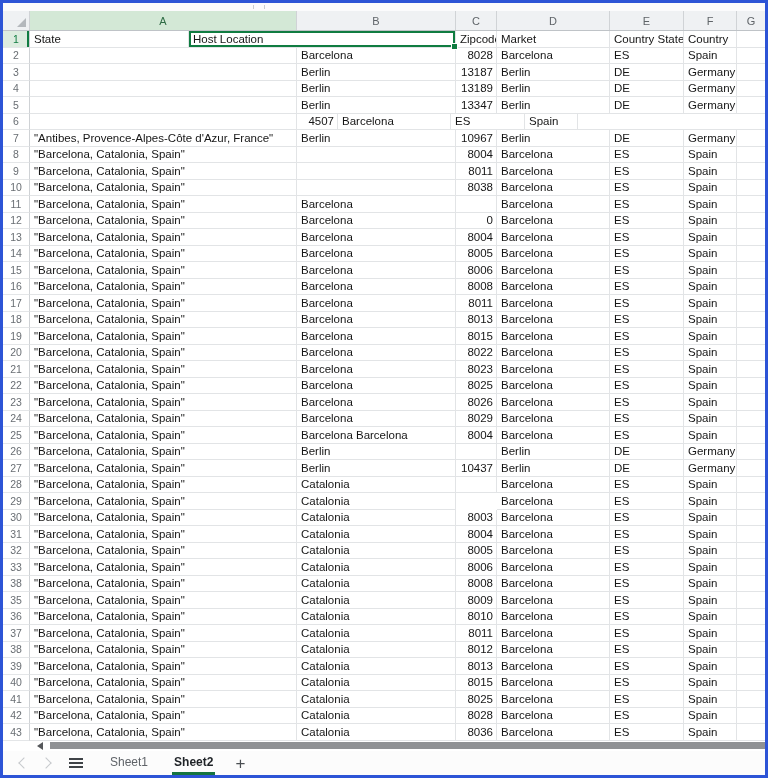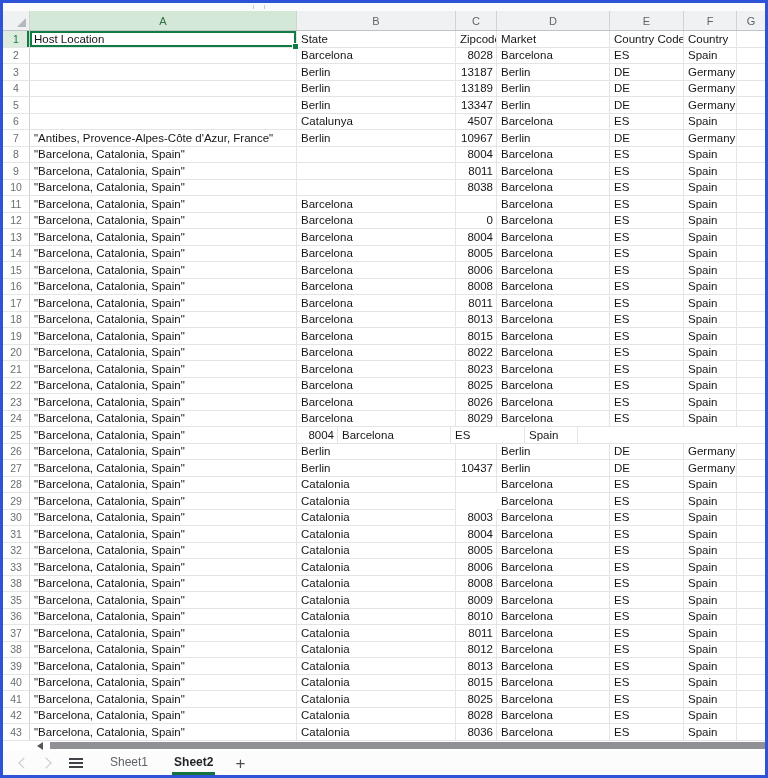--- a/index.html
+++ b/index.html
@@ -71,25 +71,25 @@
       <div class="hcell" style="width: 41px;">C</div>
       <div class="hcell" style="width: 113px;">D</div>
       <div class="hcell" style="width: 74px;">E</div>
       <div class="hcell" style="width: 53px;">F</div>
       <div class="hcell" style="flex: 1 1 0%; border-right: none;">G</div>
     </div>
 
   <div id="grid">
       <div class="r">
         <div class="gut selrow">1</div>
+        <div class="c" style="width: 159px;">State</div>
         <div class="c sel" style="width: 267px;">Host Location<span class="handle"></span></div>
-        <div class="c" style="width: 159px;">State</div>
         <div class="c" style="width: 41px;">Zipcode</div>
         <div class="c" style="width: 113px;">Market</div>
-        <div class="c" style="width: 74px;">Country Code</div>
+        <div class="c" style="width: 74px;">Country State</div>
         <div class="c" style="width: 53px;">Country</div>
         <div class="c filler" style="flex: 1 1 0%;"></div>
       </div>
       <div class="r">
         <div class="gut">2</div>
         <div class="c" style="width: 267px;"></div>
         <div class="c" style="width: 159px;">Barcelona</div>
         <div class="c num" style="width: 41px;">8028</div>
         <div class="c" style="width: 113px;">Barcelona</div>
         <div class="c" style="width: 74px;">ES</div>
@@ -122,21 +122,20 @@
         <div class="c" style="width: 159px;">Berlin</div>
         <div class="c num" style="width: 41px;">13347</div>
         <div class="c" style="width: 113px;">Berlin</div>
         <div class="c" style="width: 74px;">DE</div>
         <div class="c" style="width: 53px;">Germany</div>
         <div class="c filler" style="flex: 1 1 0%;"></div>
       </div>
       <div class="r">
         <div class="gut">6</div>
         <div class="c" style="width: 267px;"></div>
-        <div class="c" style="width: 159px;">Catalunya</div>
         <div class="c num" style="width: 41px;">4507</div>
         <div class="c" style="width: 113px;">Barcelona</div>
         <div class="c" style="width: 74px;">ES</div>
         <div class="c" style="width: 53px;">Spain</div>
         <div class="c filler" style="flex: 1 1 0%;"></div>
       </div>
       <div class="r">
         <div class="gut">7</div>
         <div class="c" style="width: 267px;">"Antibes, Provence-Alpes-Côte d'Azur, France"</div>
         <div class="c" style="width: 159px;">Berlin</div>
@@ -312,20 +311,21 @@
         <div class="c" style="width: 159px;">Barcelona</div>
         <div class="c num" style="width: 41px;">8029</div>
         <div class="c" style="width: 113px;">Barcelona</div>
         <div class="c" style="width: 74px;">ES</div>
         <div class="c" style="width: 53px;">Spain</div>
         <div class="c filler" style="flex: 1 1 0%;"></div>
       </div>
       <div class="r">
         <div class="gut">25</div>
         <div class="c" style="width: 267px;">"Barcelona, Catalonia, Spain"</div>
+        <div class="c" style="width: 159px;">Barcelona Barcelona</div>
         <div class="c num" style="width: 41px;">8004</div>
         <div class="c" style="width: 113px;">Barcelona</div>
         <div class="c" style="width: 74px;">ES</div>
         <div class="c" style="width: 53px;">Spain</div>
         <div class="c filler" style="flex: 1 1 0%;"></div>
       </div>
       <div class="r">
         <div class="gut">26</div>
         <div class="c" style="width: 267px;">"Barcelona, Catalonia, Spain"</div>
         <div class="c" style="width: 159px;">Berlin</div>

